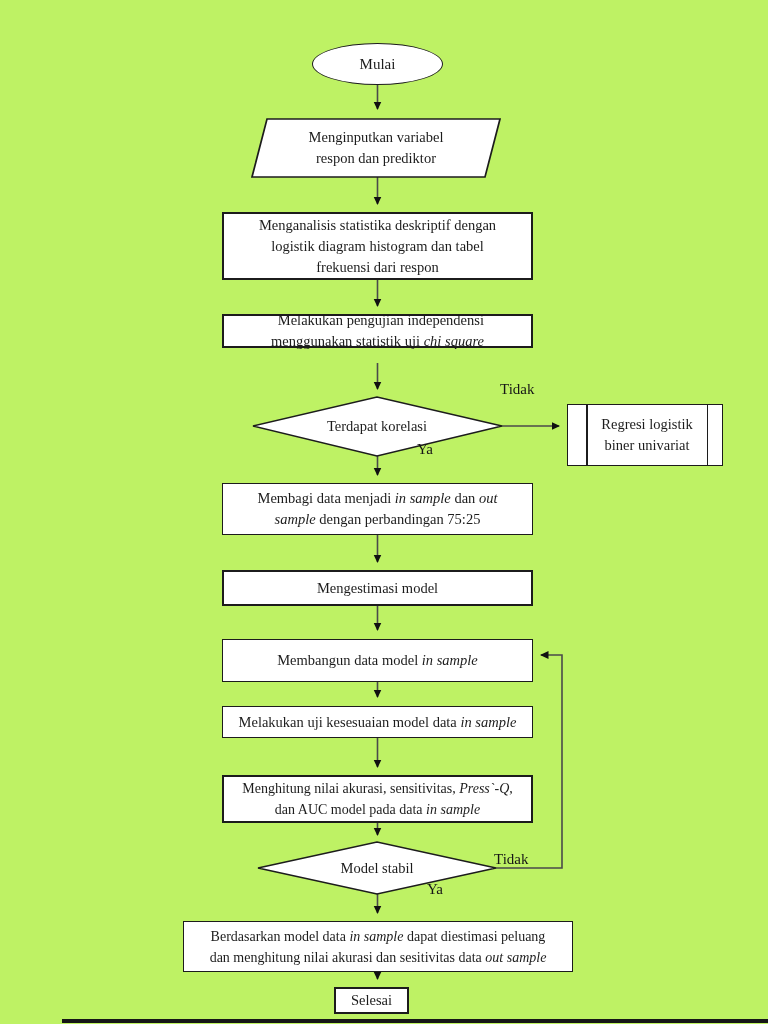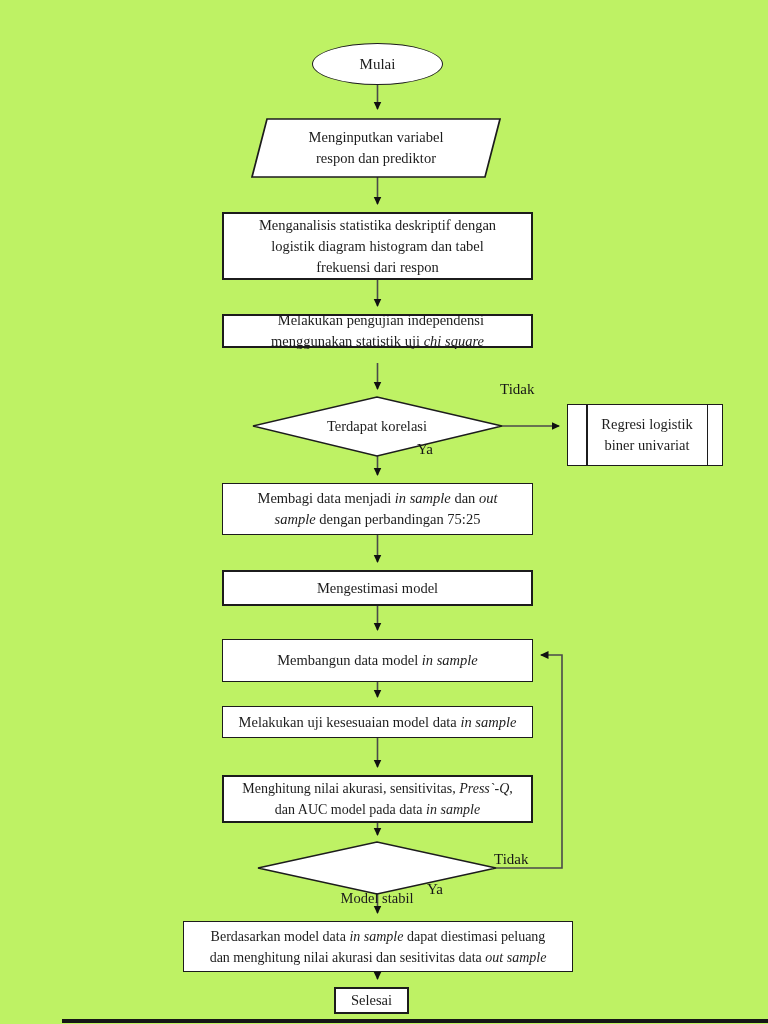--- a/index.html
+++ b/index.html
@@ -119,21 +119,21 @@
       </div>
     </div>
 
   <div class="node b2 t-sm" style="left:222px;top:775px;width:311px;height:48px;">
       <div>
         <div><span>Menghitung nilai akurasi, sensitivitas, </span><span style="font-style: italic;">Press`-Q</span><span>,</span></div>
         <div><span>dan AUC model pada data </span><span style="font-style: italic;">in sample</span></div>
       </div>
     </div>
 
-  <div class="node noborder" style="left:297px;top:884px;width:160px;height:28px;">
+  <div class="node noborder" style="left:297px;top:854px;width:160px;height:28px;">
       <div>
         <div><span>Model stabil</span></div>
       </div>
     </div>
 
   <div class="node t-sm" style="left:183px;top:921px;width:390px;height:51px;">
       <div>
         <div><span>Berdasarkan model data </span><span style="font-style: italic;">in sample</span><span> dapat diestimasi peluang</span></div>
         <div><span>dan menghitung nilai akurasi dan sesitivitas data </span><span style="font-style: italic;">out sample</span></div>
       </div>

